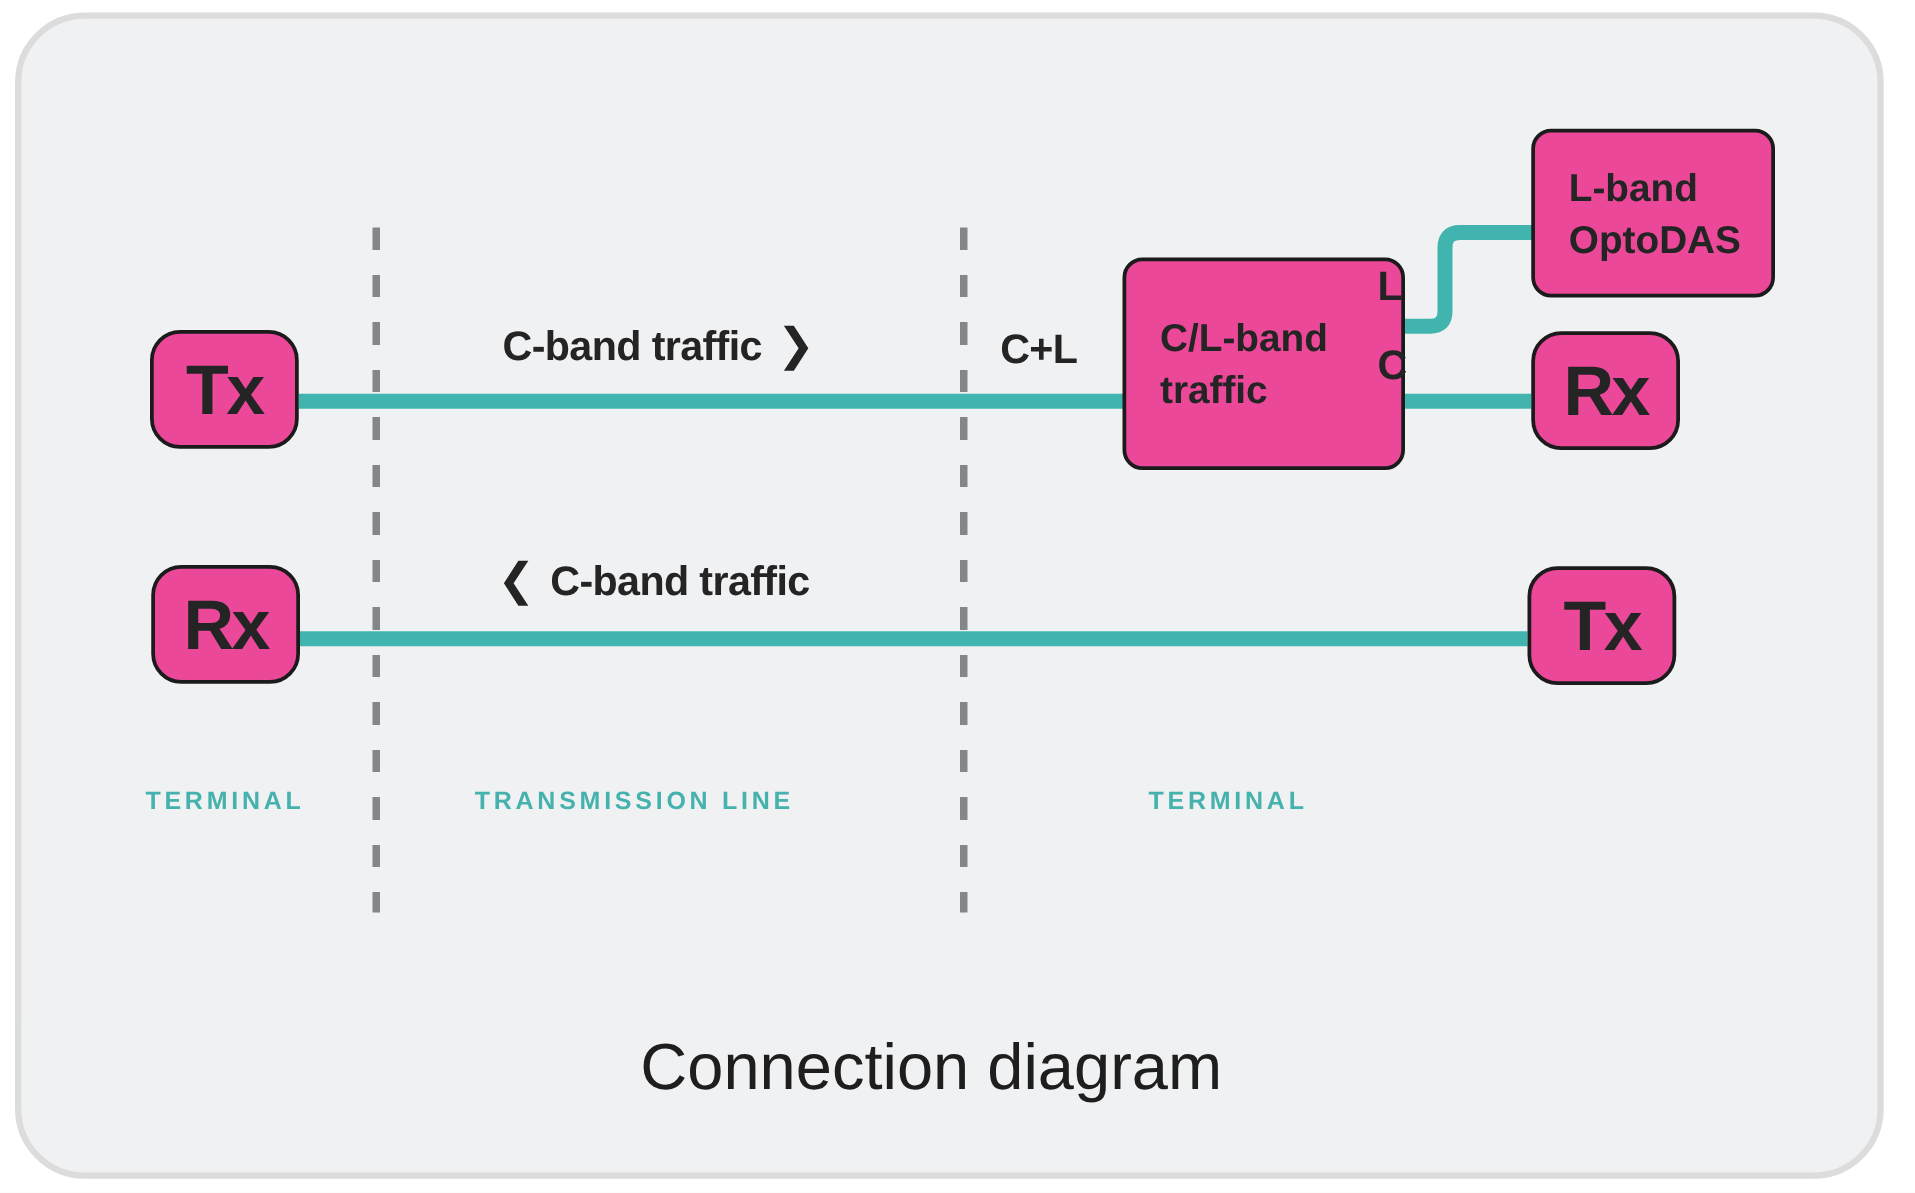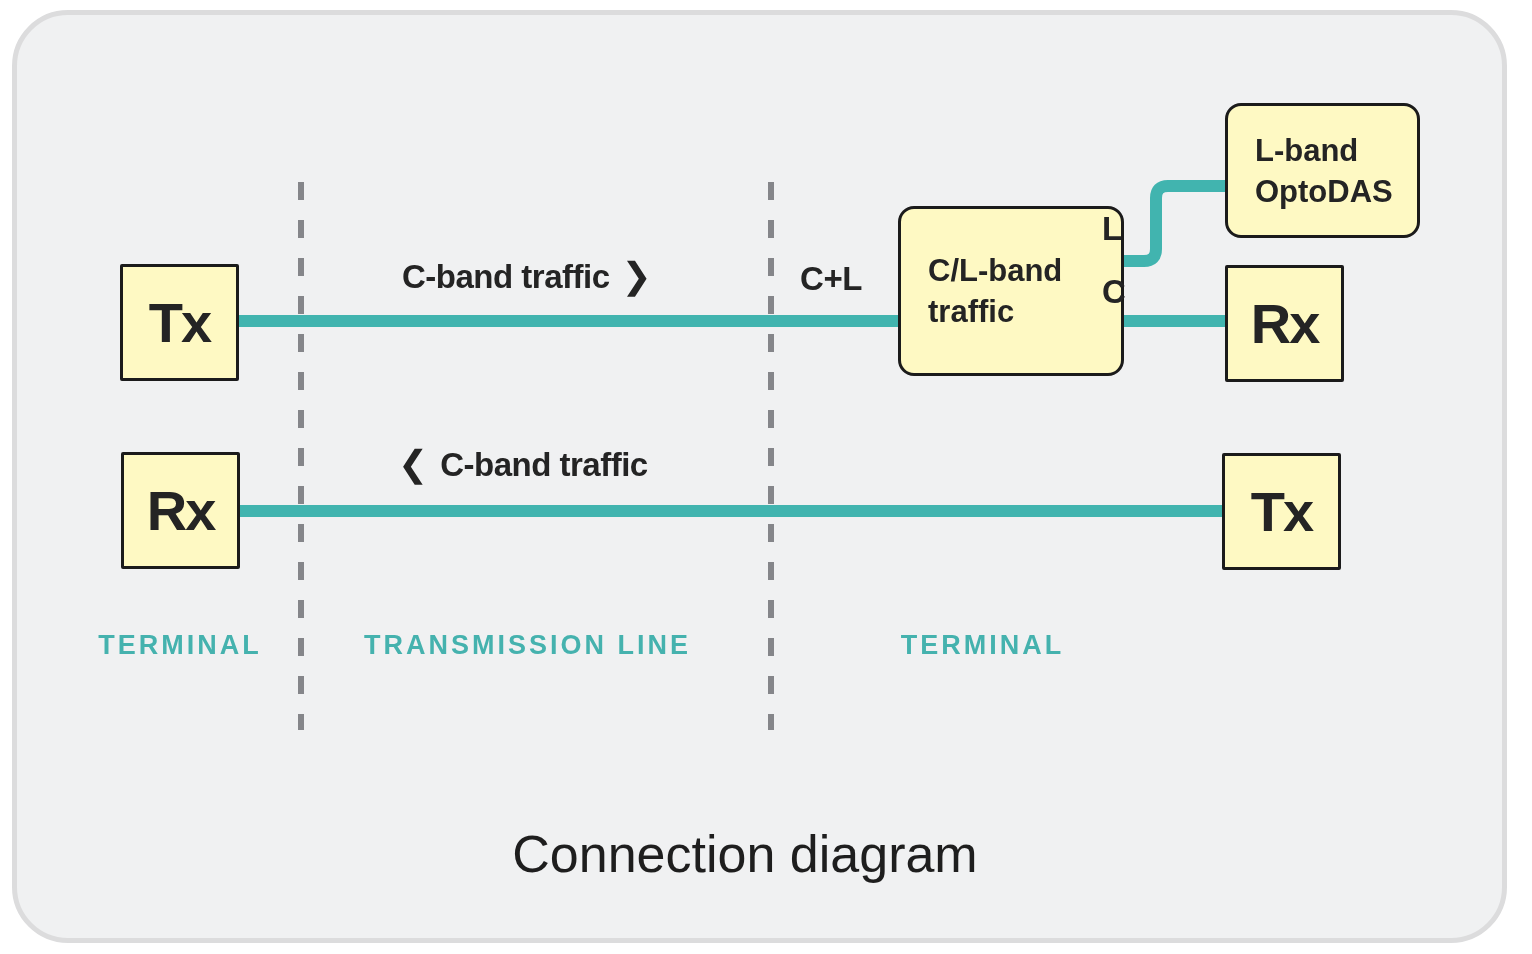--- a/index.html
+++ b/index.html
@@ -23,31 +23,31 @@
     width: 1495px;
     height: 933px;
     background: #f0f1f2;
     border: 5px solid #dcdcdd;
     border-radius: 56px;
     box-sizing: border-box;
   }
   
   .node {
     position: absolute;
-    background: #fef9c3;
+    background: #ec4899;
     border: 3px solid #1b1b1b;
     box-sizing: border-box;
     display: flex;
     align-items: center;
     color: #242424;
   }
   .node.small {
     width: 119px;
-    height: 117px;
-    border-radius: 2px;
+    height: 95px;
+    border-radius: 24px;
     justify-content: center;
     font-size: 56px;
     font-weight: 700;
     letter-spacing: -2px;
   }
   .node.wide {
     border-radius: 16px;
     justify-content: flex-start;
     padding-left: 27px;
     font-size: 31px;
@@ -110,29 +110,29 @@
   #label-forward  { left: 402px; top: 256px; }
   #label-backward { left: 398px; top: 444px; }
   #label-cpl      { left: 795px; top: 260px; width: 72px; justify-content: center; }
   #label-l-port   { left: 1102px; top: 210px; }
   #label-c-port   { left: 1102px; top: 273px; }
 
   
   .section-label {
     position: absolute;
     top: 630px;
-    font-size: 27px;
+    font-size: 20px;
     font-weight: 700;
     letter-spacing: 3px;
     color: #45b2ae;
     text-align: center;
     white-space: nowrap;
   }
   #section-left   { left: 92px;  width: 176px; }
-  #section-middle { left: 355px; width: 345px; }
+  #section-middle { left: 335px; width: 345px; }
   #section-right  { left: 895px; width: 175px; }
 
   
   .title {
     position: absolute;
     left: 16px;
     top: 824px;
     width: 1458px;
     text-align: center;
     font-size: 52px;

